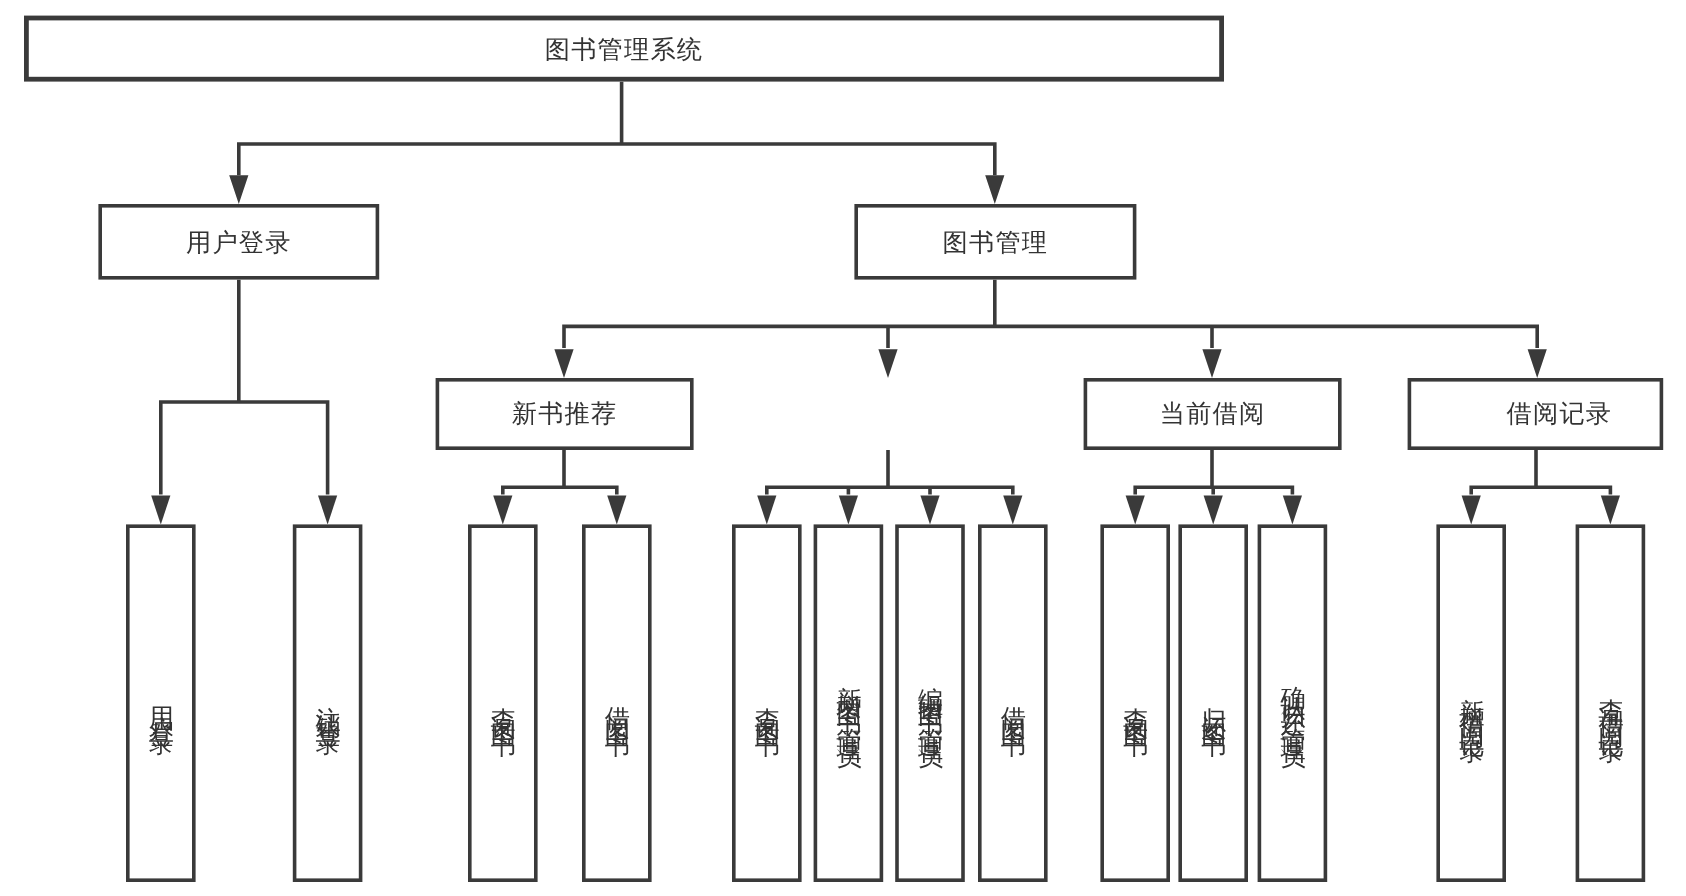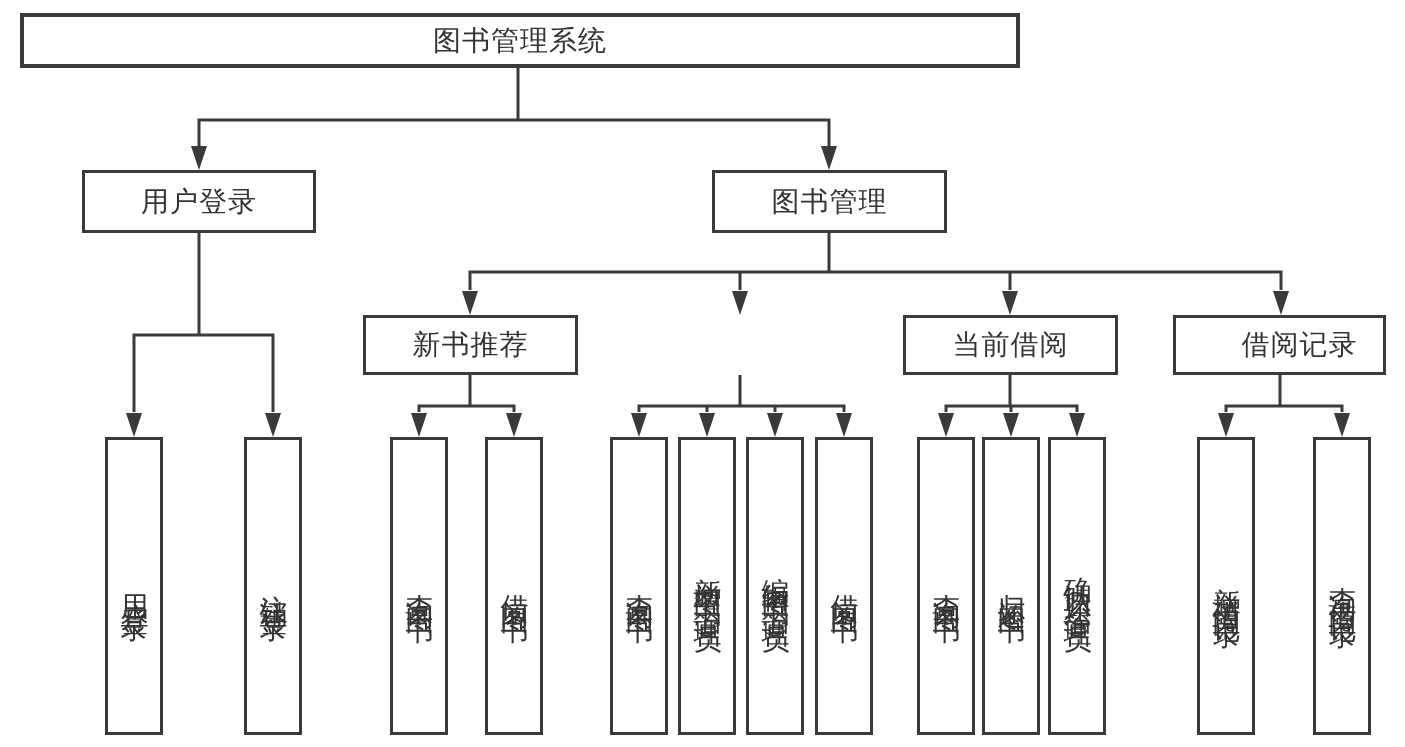--- a/index.html
+++ b/index.html
@@ -14,21 +14,21 @@
     position:absolute; left:0; top:0; z-index:1;
     pointer-events:none;
   }
   .node {
     position:absolute; z-index:2;
     box-sizing:border-box;
     background:#ffffff;
     border:3px solid #3a3a3a;
     display:flex; align-items:center; justify-content:center;
     color:#333333;
-    font-size:28px;
+    font-size:21px;
     white-space:nowrap;
   }
   .node.root { border-width:4px; letter-spacing:1px; }
   .node.hbox { letter-spacing:1px; }
   .node.leaf { width:58px; height:298px; top:437px; }
   .leaf .vtext {
     writing-mode:vertical-rl;
     text-orientation:mixed;
     letter-spacing:7px;
     line-height:1;

